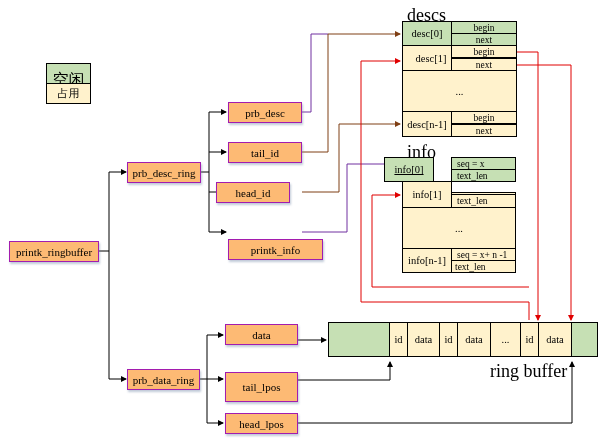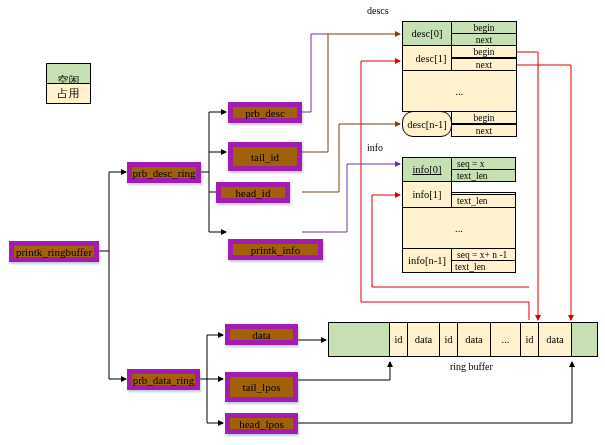--- a/index.html
+++ b/index.html
@@ -1,26 +1,26 @@
 <!DOCTYPE html>
 <html><head>
   <meta charset="utf-8">
   <style>
     html, body { margin: 0; padding: 0; background: #ffffff; }
     body { width: 605px; height: 445px; position: relative; overflow: hidden;
            font-family: "Liberation Serif", "DejaVu Serif", serif; color: #000; }
-    .node { position: absolute; box-sizing: border-box; background: #a16207; border: 5px solid #a21caf;
+    .node { position: absolute; box-sizing: border-box; background: #fdba74; border: 1px solid #a21caf;
             box-shadow: 1px 2px 2px rgba(120,140,170,0.45);
             font-size: 11px; display: flex; align-items: center; justify-content: center; }
     .green { background: #c6e0b4; }
     .cream { background: #fff2cc; }
     .cell { position: absolute; box-sizing: border-box; border: 1px solid #000;
             font-size: 10.5px; display: flex; align-items: center; justify-content: center; white-space: nowrap; }
     .sm { font-size: 9.5px; }
-    .title { position: absolute; font-size: 10px; }
+    .title { position: absolute; font-size: 18px; margin-left: 40px; }
     svg { position: absolute; left: 0; top: 0; }
   </style>
 </head>
 <body>
 
 <svg width="605" height="445">
   <defs>
     <marker id="ab" markerWidth="6" markerHeight="6" refX="5" refY="3" orient="auto">
         <path d="M0,0 L6,3 L0,6 z" fill="#000"></path>
       </marker>
@@ -64,56 +64,56 @@
   <path d="M302,232 H347 V164 H400" stroke="#7030a0" stroke-width="1" fill="none" marker-end="url(#apu)"></path>
 
   <path d="M529,320 V302 H361 V61 H400" stroke="#e00000" stroke-width="1" fill="none" marker-end="url(#are)"></path>
 
   <path d="M529,287 H372 V195 H400" stroke="#e00000" stroke-width="1" fill="none" marker-end="url(#are)"></path>
 
   <path d="M517,52 H538 V320" stroke="#e00000" stroke-width="1" fill="none" marker-end="url(#are)"></path>
   <path d="M517,65 H571 V320" stroke="#e00000" stroke-width="1" fill="none" marker-end="url(#are)"></path>
 </svg>
 
-<div class="cell green" style="left:46px;top:63px;width:45px;height:34px;font-size:11px;">空闲</div>
+<div class="cell green" style="left:46px;top:63px;width:45px;height:34px;font-size:16px;">空闲</div>
 <div class="cell cream" style="left:46px;top:83px;width:45px;height:21px;font-size:11px;">占用</div>
 
 <div class="node" style="left:9px;top:241px;width:90px;height:21px;">printk_ringbuffer</div>
 <div class="node" style="left:127px;top:162px;width:74px;height:21px;">prb_desc_ring</div>
 <div class="node" style="left:127px;top:369px;width:73px;height:21px;">prb_data_ring</div>
 
 <div class="node" style="left:228px;top:102px;width:74px;height:21px;">prb_desc</div>
-<div class="node" style="left:228px;top:142px;width:74px;height:29px;">tail_id</div>
+<div class="node" style="left:228px;top:142px;width:74px;height:21px;">tail_id</div>
 <div class="node" style="left:216px;top:182px;width:74px;height:21px;">head_id</div>
 <div class="node" style="left:228px;top:239px;width:95px;height:21px;">printk_info</div>
 
 <div class="node" style="left:225px;top:324px;width:73px;height:21px;">data</div>
 <div class="node" style="left:225px;top:372px;width:73px;height:30px;">tail_lpos</div>
 <div class="node" style="left:225px;top:413px;width:73px;height:21px;">head_lpos</div>
 
 <div class="title" style="left:367px;top:5px;">descs</div>
 <div>
   <div class="cell green" style="left:402px;top:21px;width:50px;height:25px;">desc[0]</div>
   <div class="cell green sm" style="left:451px;top:21px;width:66px;height:13px;">begin</div>
   <div class="cell green sm" style="left:451px;top:33px;width:66px;height:13px;">next</div>
 
   <div class="cell cream" style="left:402px;top:45px;width:50px;height:26px;padding-left:8px;">desc[1]</div>
   <div class="cell cream sm" style="left:451px;top:45px;width:66px;height:13px;">begin</div>
   <div class="cell cream sm" style="left:451px;top:58px;width:66px;height:13px;">next</div>
 
   <div class="cell cream" style="left:402px;top:70px;width:115px;height:42px;">...</div>
 
-  <div class="cell cream" style="left:402px;top:111px;width:50px;height:26px;border-radius:11px;">desc[n-1]</div>
+  <div class="cell cream" style="left:402px;top:111px;width:50px;height:26px;">desc[n-1]</div>
   <div class="cell cream sm" style="left:451px;top:111px;width:66px;height:13px;">begin</div>
   <div class="cell cream sm" style="left:451px;top:124px;width:66px;height:13px;">next</div>
 </div>
 
 <div class="title" style="left:367px;top:142px;">info</div>
 <div>
-  <div class="cell green" style="left:402px;top:157px;width:50px;height:25px;text-decoration:underline;">info[0]</div>
+  <div class="cell green" style="left:384px;top:157px;width:50px;height:25px;text-decoration:underline;">info[0]</div>
   <div class="cell green sm" style="left:451px;top:157px;width:65px;height:13px;justify-content:flex-start;padding-left:5px;">seq = x</div>
   <div class="cell green sm" style="left:451px;top:169px;width:65px;height:13px;justify-content:flex-start;padding-left:5px;">text_len</div>
 
   <div class="cell cream" style="left:402px;top:181px;width:50px;height:27px;">info[1]</div>
   <div class="cell cream sm" style="left:451px;top:192px;width:65px;height:14px;justify-content:flex-start;padding-left:5px;font-weight:bold;">seq = x+1</div>
   <div class="cell cream sm" style="left:451px;top:194px;width:65px;height:14px;justify-content:flex-start;padding-left:5px;">text_len</div>
 
   <div class="cell cream" style="left:402px;top:207px;width:114px;height:42px;">...</div>
 
   <div class="cell cream" style="left:402px;top:248px;width:50px;height:25px;">info[n-1]</div>

